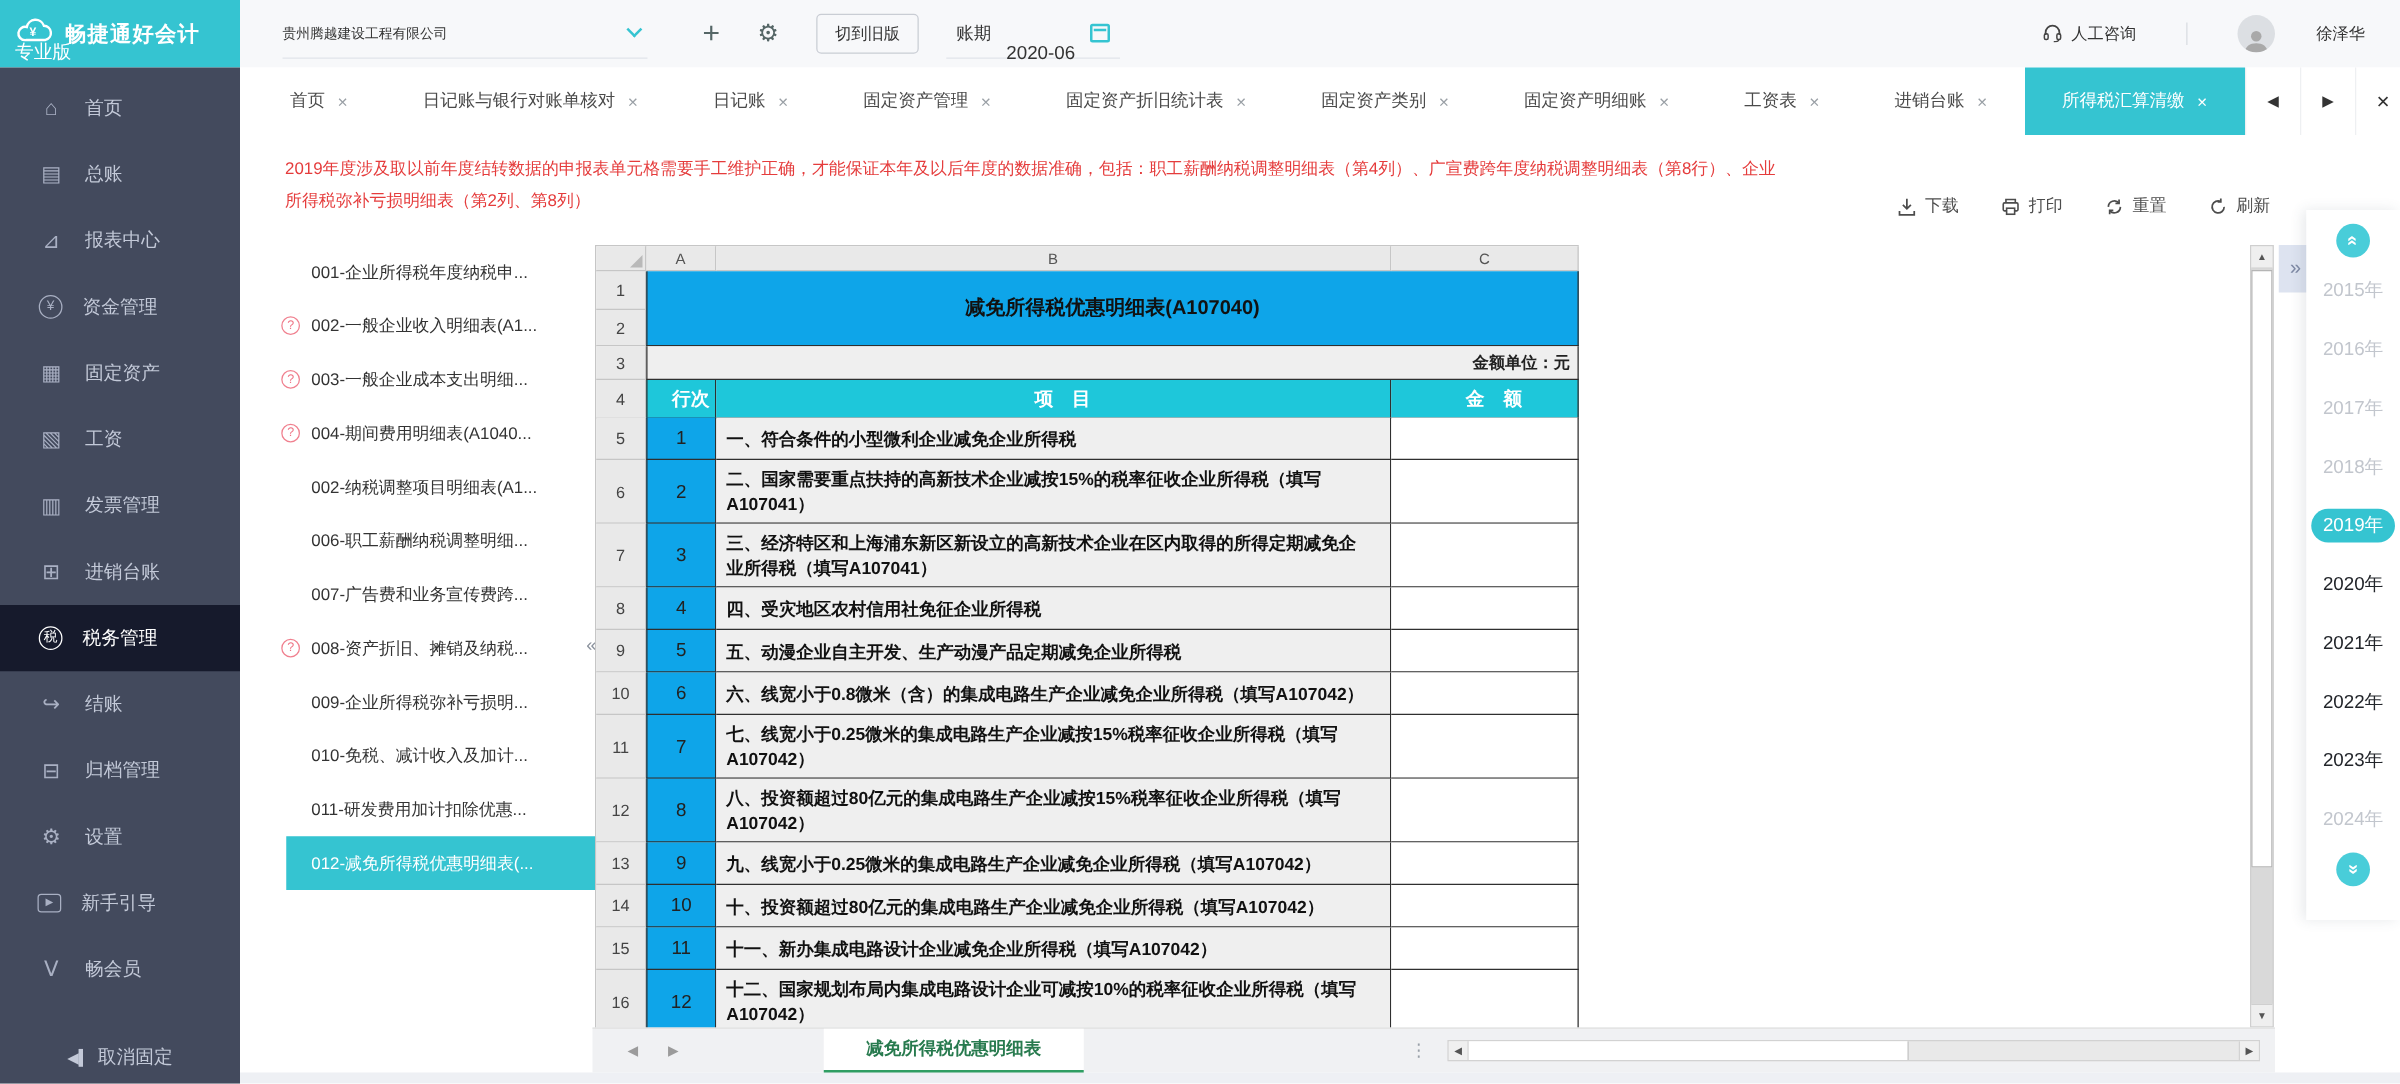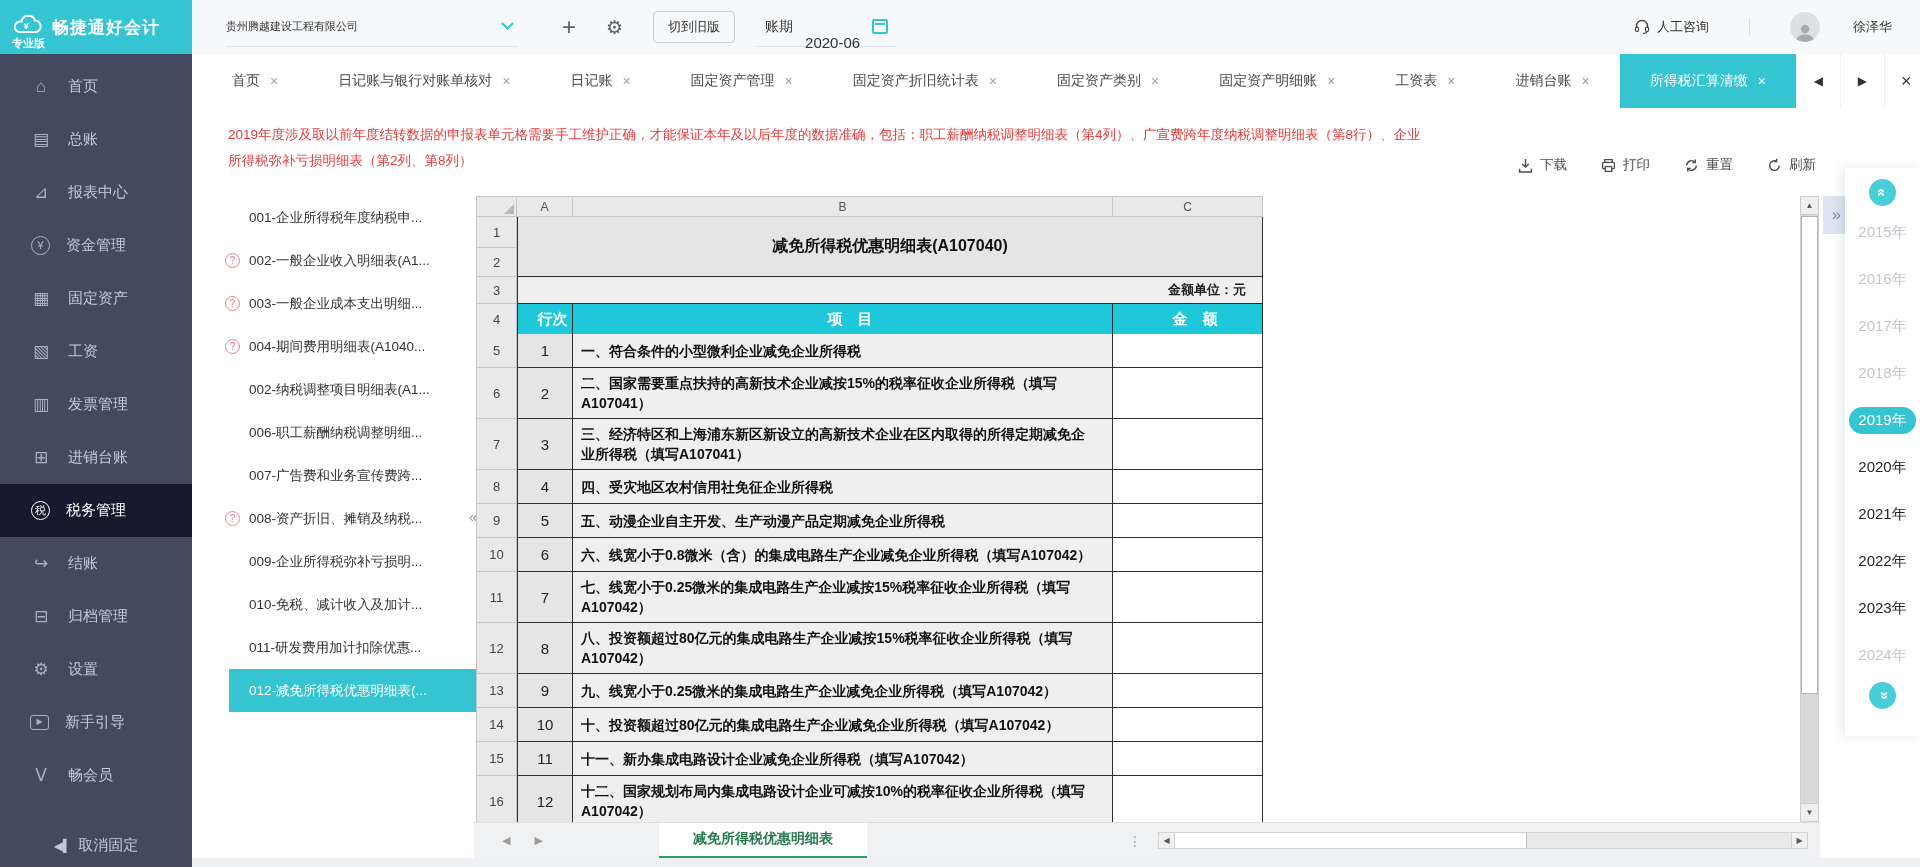--- a/index.html
+++ b/index.html
@@ -10,21 +10,21 @@
   html,body{margin:0;padding:0;}
   body{width:1920px;height:867px;overflow:hidden;background:#fff;
        font-family:"Liberation Sans","DejaVu Sans",sans-serif;color:#333;}
   .app{width:1920px;height:867px;display:flex;flex-direction:column;}
 
   
   .topbar{height:54px;display:flex;align-items:center;background:#f7f8fa;flex:0 0 54px;}
   .logo{width:192px;height:54px;background:var(--accent);color:#fff;display:flex;align-items:center;
         padding-left:12px;position:relative;flex:0 0 192px;cursor:pointer;}
   .logo-name{font-size:17px;font-weight:700;letter-spacing:1px;margin-left:8px;}
-  .logo-edition{position:absolute;left:12px;bottom:3px;font-size:11px;font-weight:700;text-align:right;}
+  .logo-edition{position:absolute;left:12px;bottom:3px;font-size:15px;font-weight:400;text-align:right;}
   .company{margin-left:34px;width:292px;height:40px;display:flex;align-items:center;
            justify-content:space-between;border-bottom:1px solid #e1e4ea;cursor:pointer;}
   .company-name{font-size:11px;color:#333;}
   .chev-down{width:9px;height:9px;border-right:2px solid var(--accent);border-bottom:2px solid var(--accent);
              transform:rotate(45deg) translate(-2px,-2px);margin-right:6px;}
   .plus{margin-left:44px;font-size:24px;color:#566;line-height:1;cursor:pointer;}
   .gear{margin-left:30px;font-size:19px;color:#566;cursor:pointer;}
   .old-ver{margin-left:30px;padding:6px 14px;border:1px solid #c9cdd4;border-radius:4px;background:transparent;
            font-size:13px;color:#333;font-family:inherit;cursor:pointer;}
   .period{margin-left:22px;display:flex;align-items:center;gap:12px;height:40px;padding:0 8px;
@@ -91,26 +91,26 @@
       grid-template-columns:40px 56px 540px 150px;width:787px;}
   .sheet-head{top:88px;grid-template-rows:20px 31px 29px 27px 31px;border-top:1px solid #c6c6c6;border-left:1px solid #c6c6c6;}
   .sheet-body{top:226px;border-left:1px solid #c6c6c6;}
   .ch,.gut{background:#e9e9e9;border-right:1px solid #c6c6c6;border-bottom:1px solid #c6c6c6;
            display:flex;align-items:center;justify-content:center;}
   .ch{font-size:12px;color:#555;}
   .gut{font-size:13px;color:#444;}
   .corner{position:relative;}
   .corner::after{content:"";position:absolute;right:2px;bottom:2px;border-left:10px solid transparent;
                  border-bottom:10px solid #b9b9b9;}
-  .cell{border-right:1px solid #2f2f2f;border-bottom:1px solid #2f2f2f;background:#e5e5e5;}
+  .cell{border-right:1px solid #2f2f2f;border-bottom:1px solid #2f2f2f;background:#0ea5e9;}
   .cell-l{border-left:1px solid #2f2f2f;}
   .title-cell{grid-column:2/5;grid-row:2/4;display:flex;align-items:center;justify-content:center;
               font-size:16px;font-weight:700;color:#111;}
   .unit-cell{grid-column:2/5;grid-row:4;background:#efefef;display:flex;align-items:center;
-             justify-content:flex-end;padding-right:16px;font-size:13px;font-weight:700;color:#222;}
+             justify-content:flex-end;padding-right:6px;font-size:13px;font-weight:700;color:#222;}
   .hd{background:var(--thead);color:#fff;font-weight:700;font-size:15px;display:flex;align-items:center;
       justify-content:center;border-right:1px solid #2f2f2f;border-bottom:1px solid #2f2f2f;padding-left:15px;}
   .trow{display:contents;}
   .b-line{display:flex;align-items:center;justify-content:center;font-size:15px;color:#222;}
   .b-item{padding:5px 16px 5px 8px;font-size:14px;font-weight:700;line-height:20px;color:#111;
           display:flex;align-items:center;background:#efefef;min-height:34px;}
   .b-amt{background:#fff;}
   .sheet-body::after{content:"";grid-column:1/5;height:8px;background:#efefef;
                      border-left:1px solid #2f2f2f;border-right:1px solid #2f2f2f;}
 

